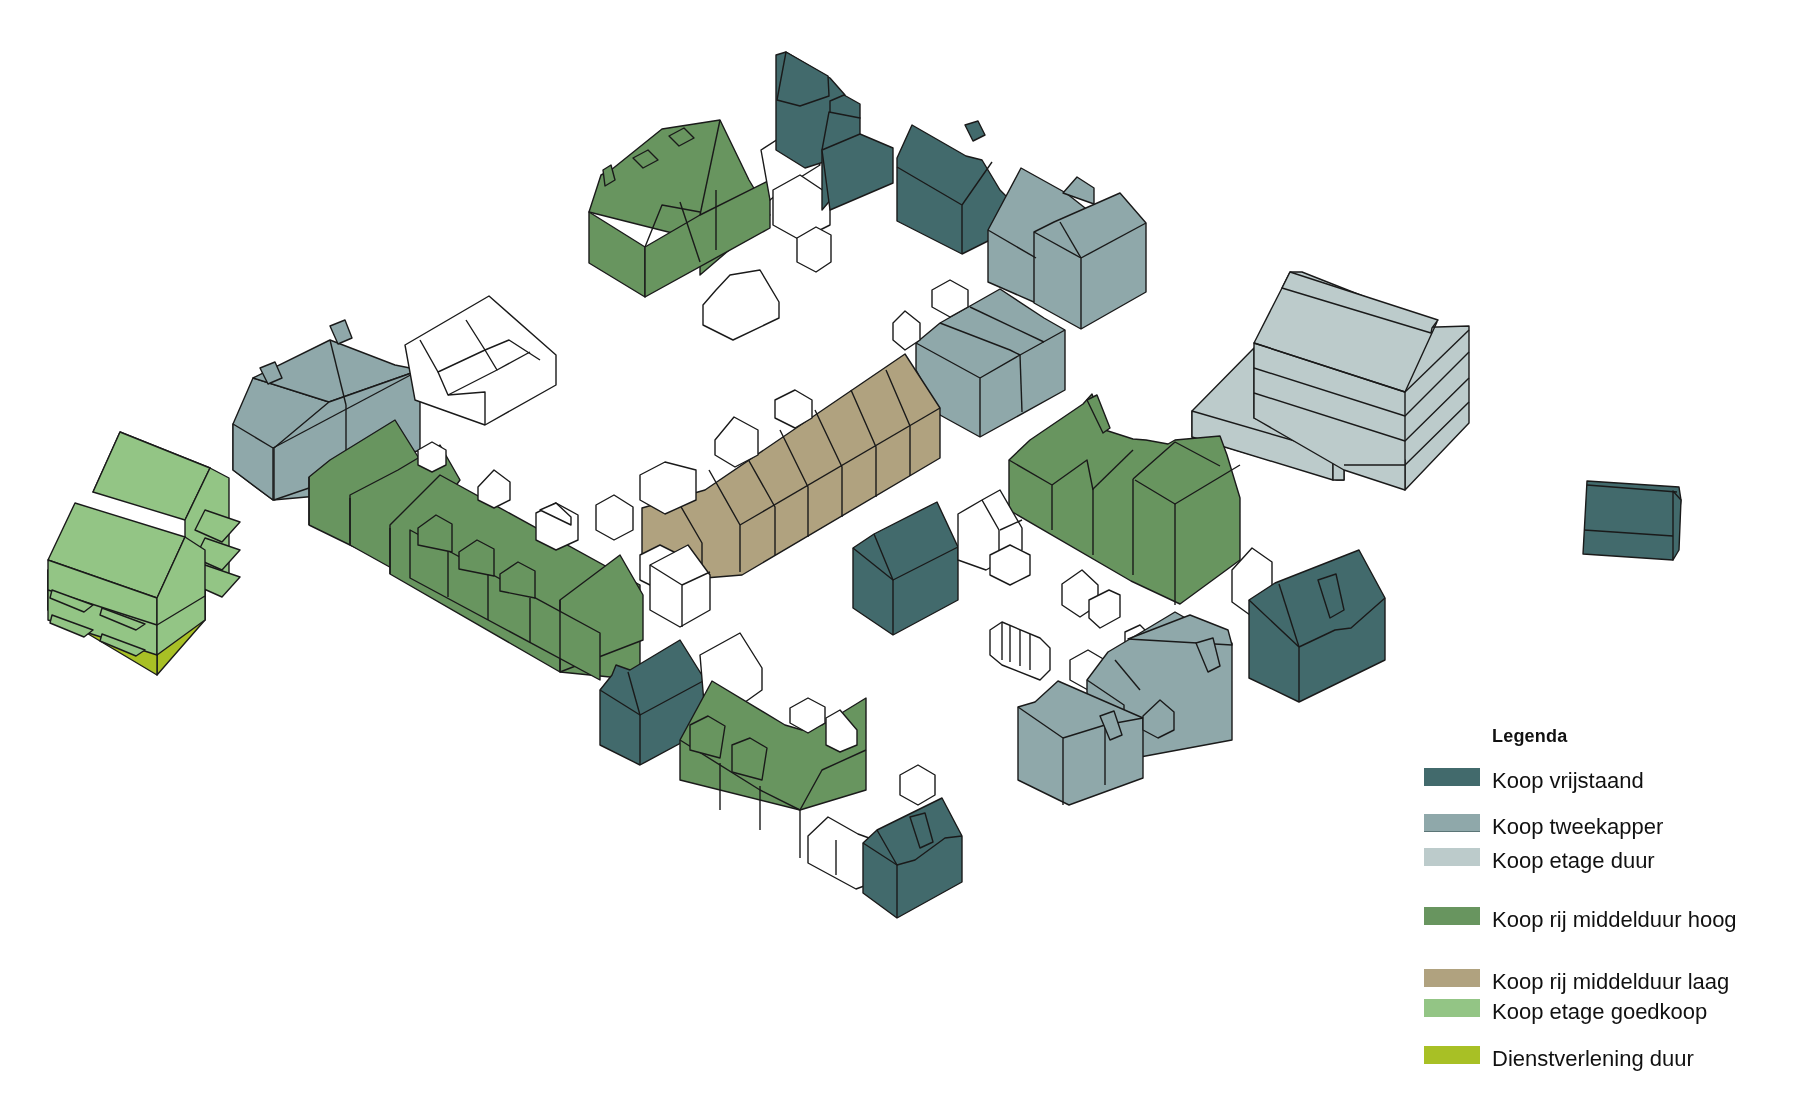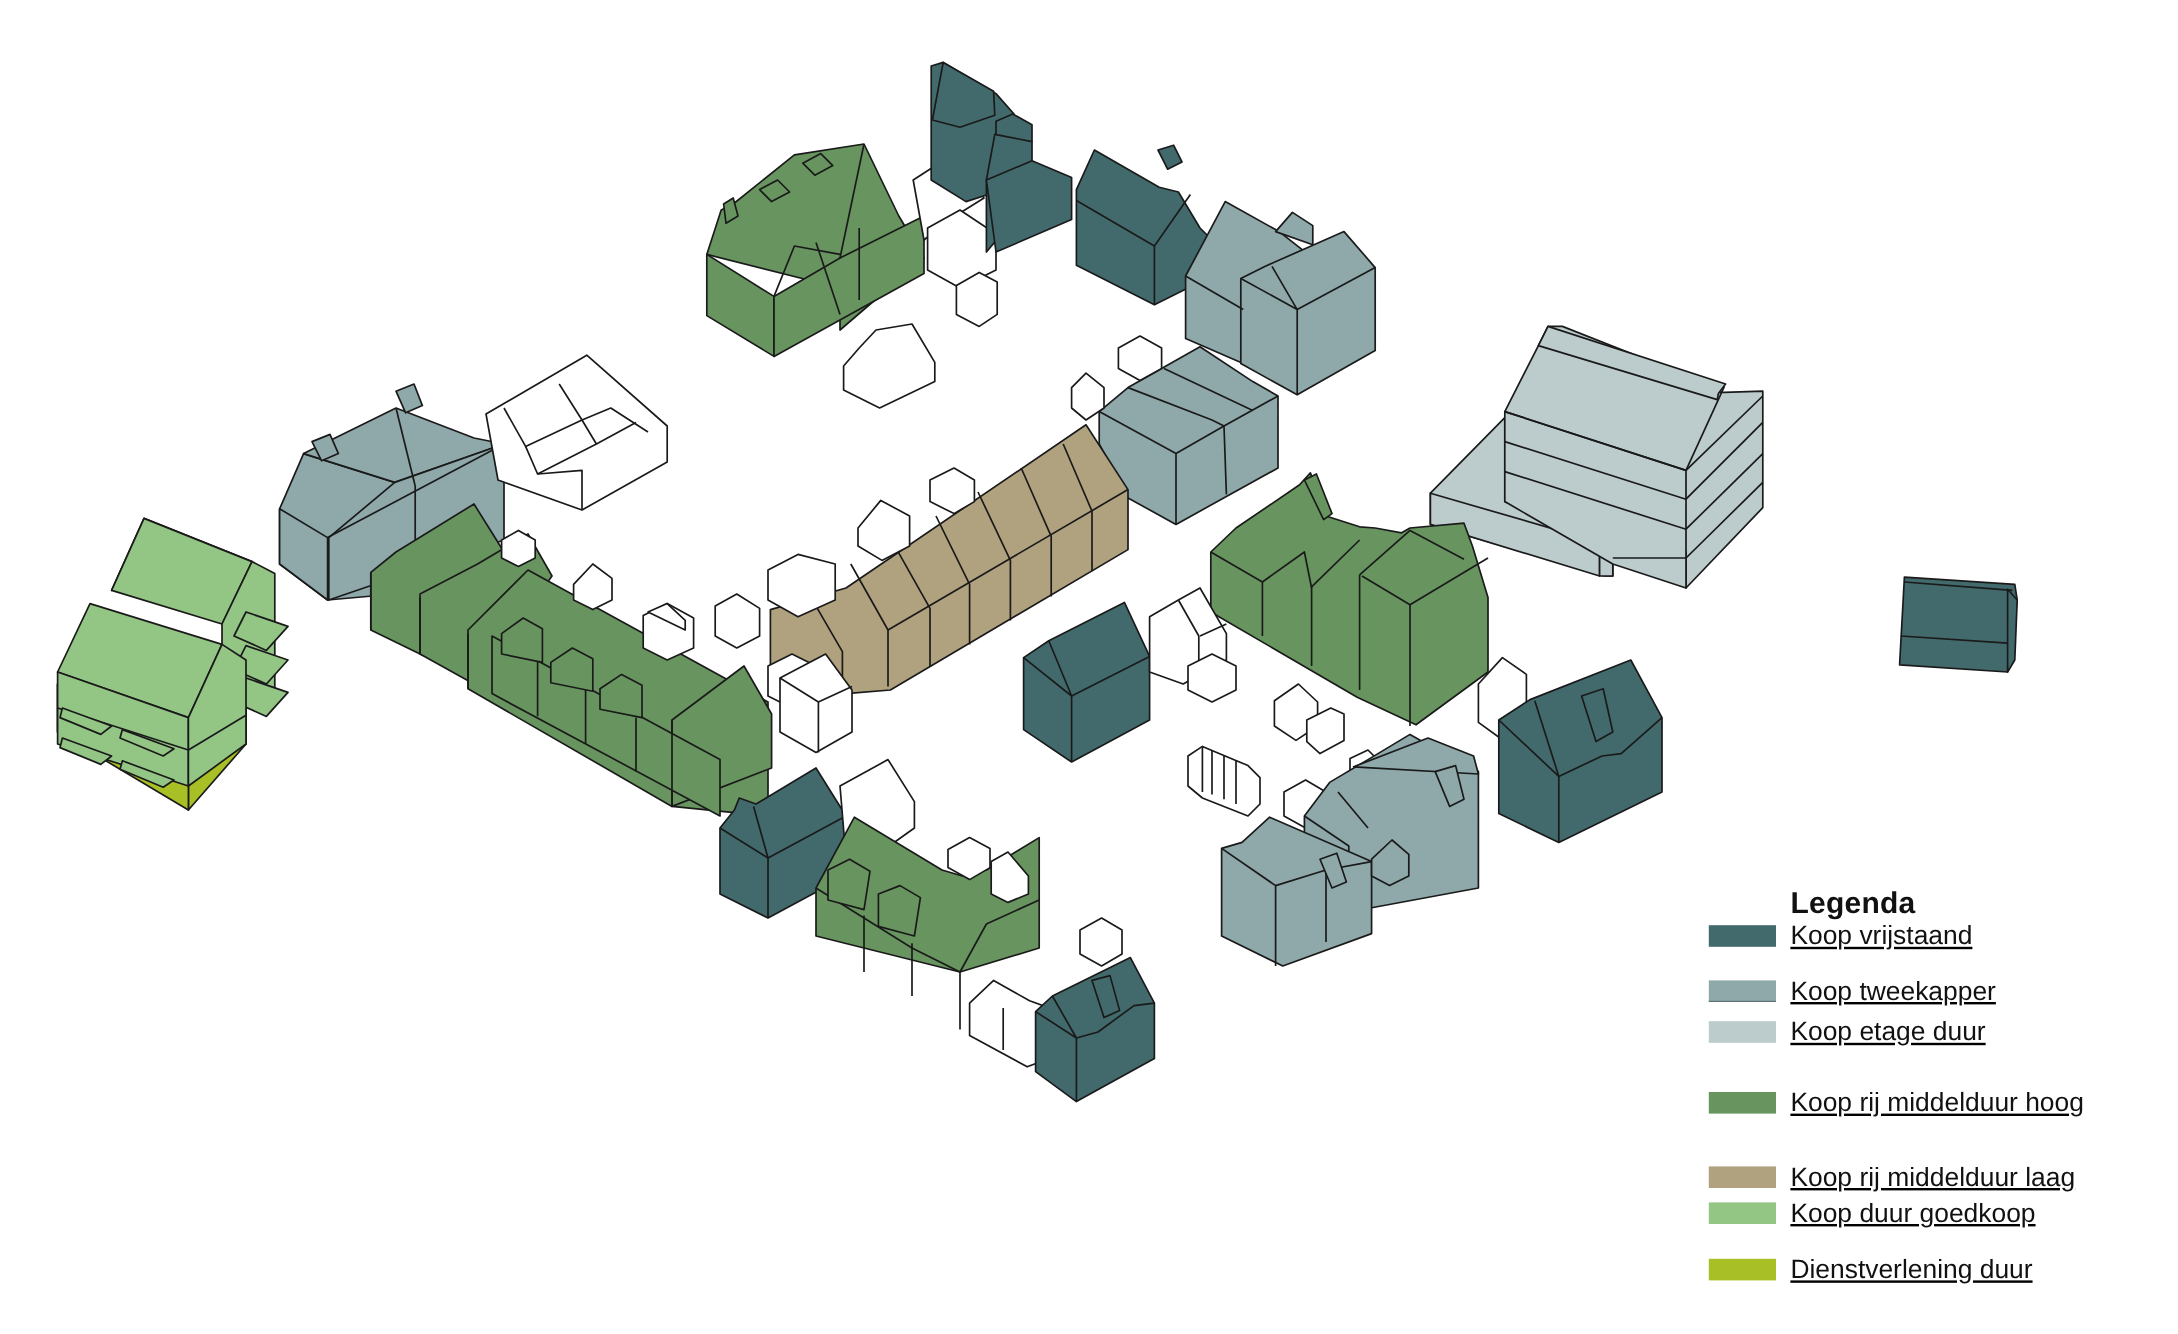--- a/index.html
+++ b/index.html
@@ -1,21 +1,21 @@
 <!DOCTYPE html>
 <html><head>
 <meta charset="utf-8">
 <style>
   html,body{margin:0;padding:0;background:#ffffff;}
   body{width:1815px;height:1112px;position:relative;overflow:hidden;font-family:"Liberation Sans",sans-serif;}
   #scene{position:absolute;left:0;top:0;width:1815px;height:1112px;}
   #scene polygon,#scene polyline,#scene path{stroke:#1a1a1a;stroke-width:1.4;stroke-linejoin:round;}
   .legend{position:absolute;left:1424px;top:726px;width:380px;}
-  .legend-title{position:absolute;left:68px;top:13px;font-size:25px;font-weight:bold;color:#111;letter-spacing:0.2px;}
-  .legend-row{position:absolute;left:0;height:24px;display:flex;align-items:center;text-decoration:underline;}
+  .legend-title{position:absolute;left:68px;top:0;font-size:18px;font-weight:bold;color:#111;letter-spacing:0.2px;}
+  .legend-row{position:absolute;left:0;height:24px;display:flex;}
   .swatch{width:56px;height:18px;display:inline-block;}
   .legend-label{margin-left:12px;font-size:22px;color:#111;white-space:nowrap;}
 </style>
 </head>
 <body>
 
 <svg id="scene" viewBox="0 0 1815 1112" xmlns="http://www.w3.org/2000/svg">
 
   <g>
 
@@ -297,19 +297,19 @@
   <div class="legend-row" style="top:181px">
     <span class="swatch" style="background:#68955f"></span>
     <span class="legend-label">Koop rij middelduur hoog</span>
   </div>
   <div class="legend-row" style="top:243px">
     <span class="swatch" style="background:#b0a27f"></span>
     <span class="legend-label">Koop rij middelduur laag</span>
   </div>
   <div class="legend-row" style="top:273px">
     <span class="swatch" style="background:#93c585"></span>
-    <span class="legend-label">Koop duur goedkoop</span>
+    <span class="legend-label">Koop etage goedkoop</span>
   </div>
   <div class="legend-row" style="top:320px">
     <span class="swatch" style="background:#a8c025"></span>
     <span class="legend-label">Dienstverlening duur</span>
   </div>
 </div>
 
 </body></html>

